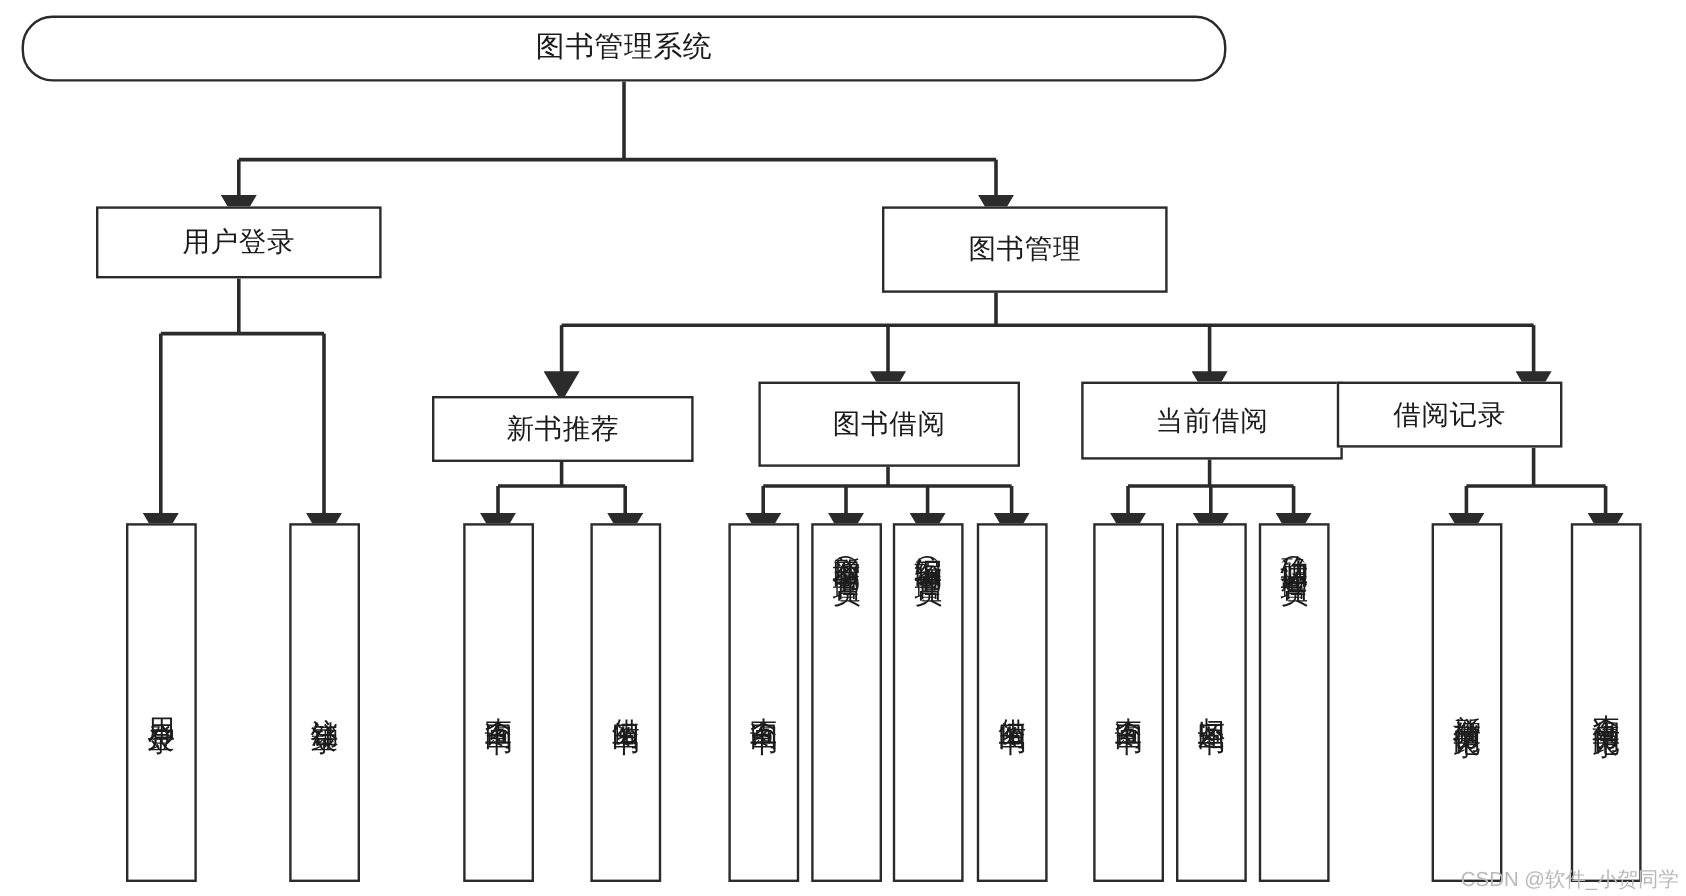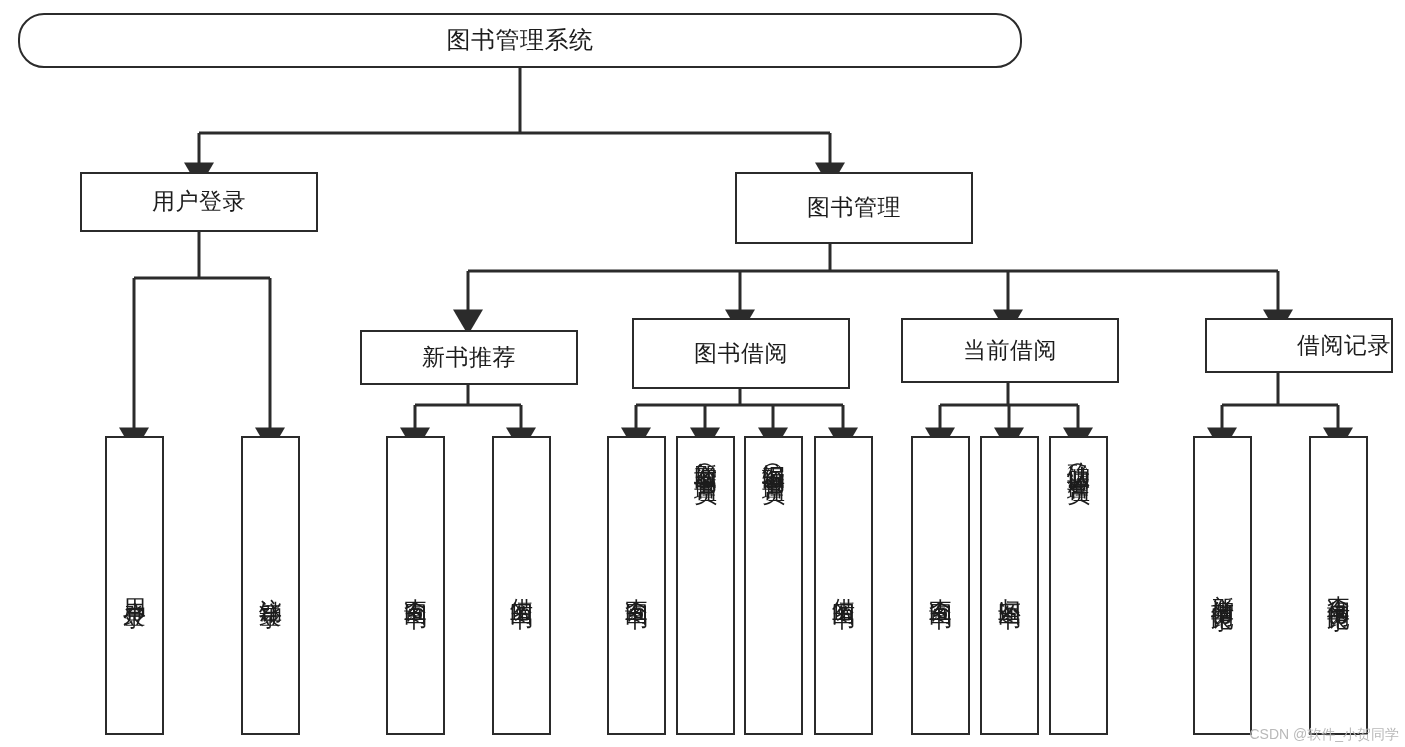--- a/index.html
+++ b/index.html
@@ -67,21 +67,21 @@
     margin: 0 auto;
   }
   .node.vert.centered {
     align-items: center;
     padding-top: 0;
   }
   #watermark {
     position: absolute;
     right: 6px;
     bottom: 3px;
-    font-size: 14px;
+    font-size: 17px;
     color: #b9b9b9;
     z-index: 5;
     white-space: nowrap;
     font-family: "Liberation Sans", "DejaVu Sans", sans-serif;
   }
 </style>
 </head>
 <body>
 
 <div id="diagram-root">
@@ -153,21 +153,21 @@
   </div>
 
   <div class="node horiz" style="left:632px; top:318px; width:218px; height:71px;">
     <span class="node-label">图书借阅</span>
   </div>
 
   <div class="node horiz" style="left:901px; top:318px; width:218px; height:65px;">
     <span class="node-label">当前借阅</span>
   </div>
 
-  <div class="node horiz" style="left:1205px; top:318px; width:188px; height:55px;justify-content:flex-end;">
+  <div class="node horiz" style="left:1114px; top:318px; width:188px; height:55px;">
     <span class="node-label">借阅记录</span>
   </div>
 
   <div class="node vert centered" style="left:105px; top:436px; width:59px; height:299px;">
     <span class="node-label">用户登录</span>
   </div>
 
   <div class="node vert centered" style="left:241px; top:436px; width:59px; height:299px;">
     <span class="node-label">注销登录</span>
   </div>

